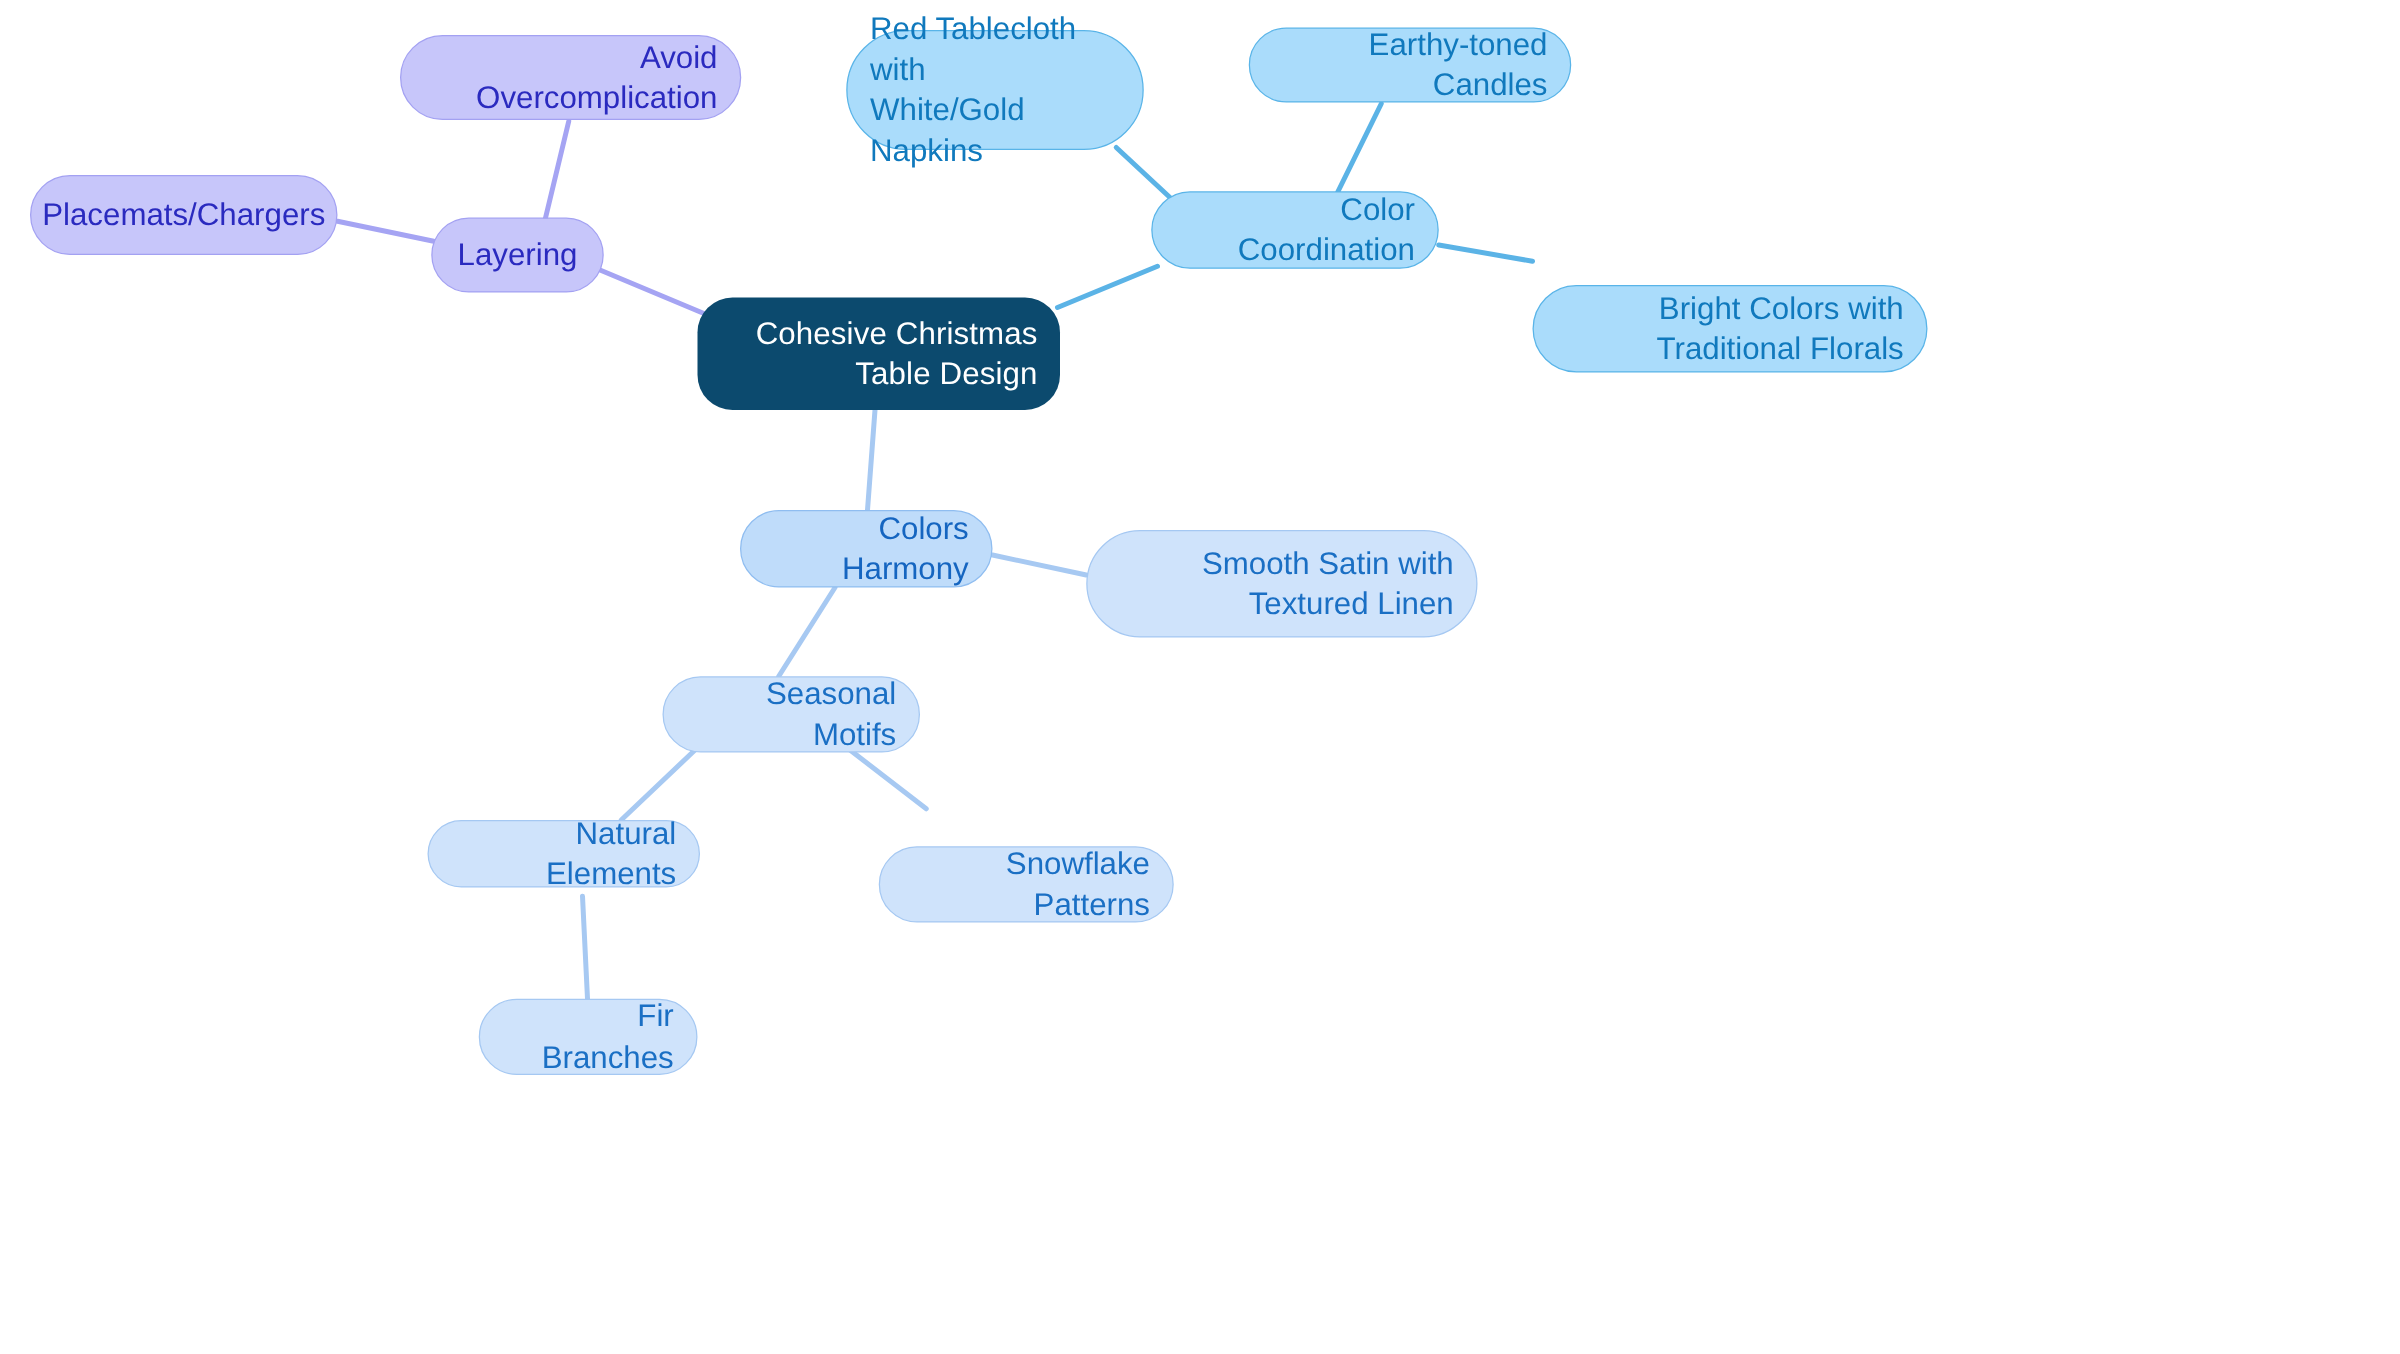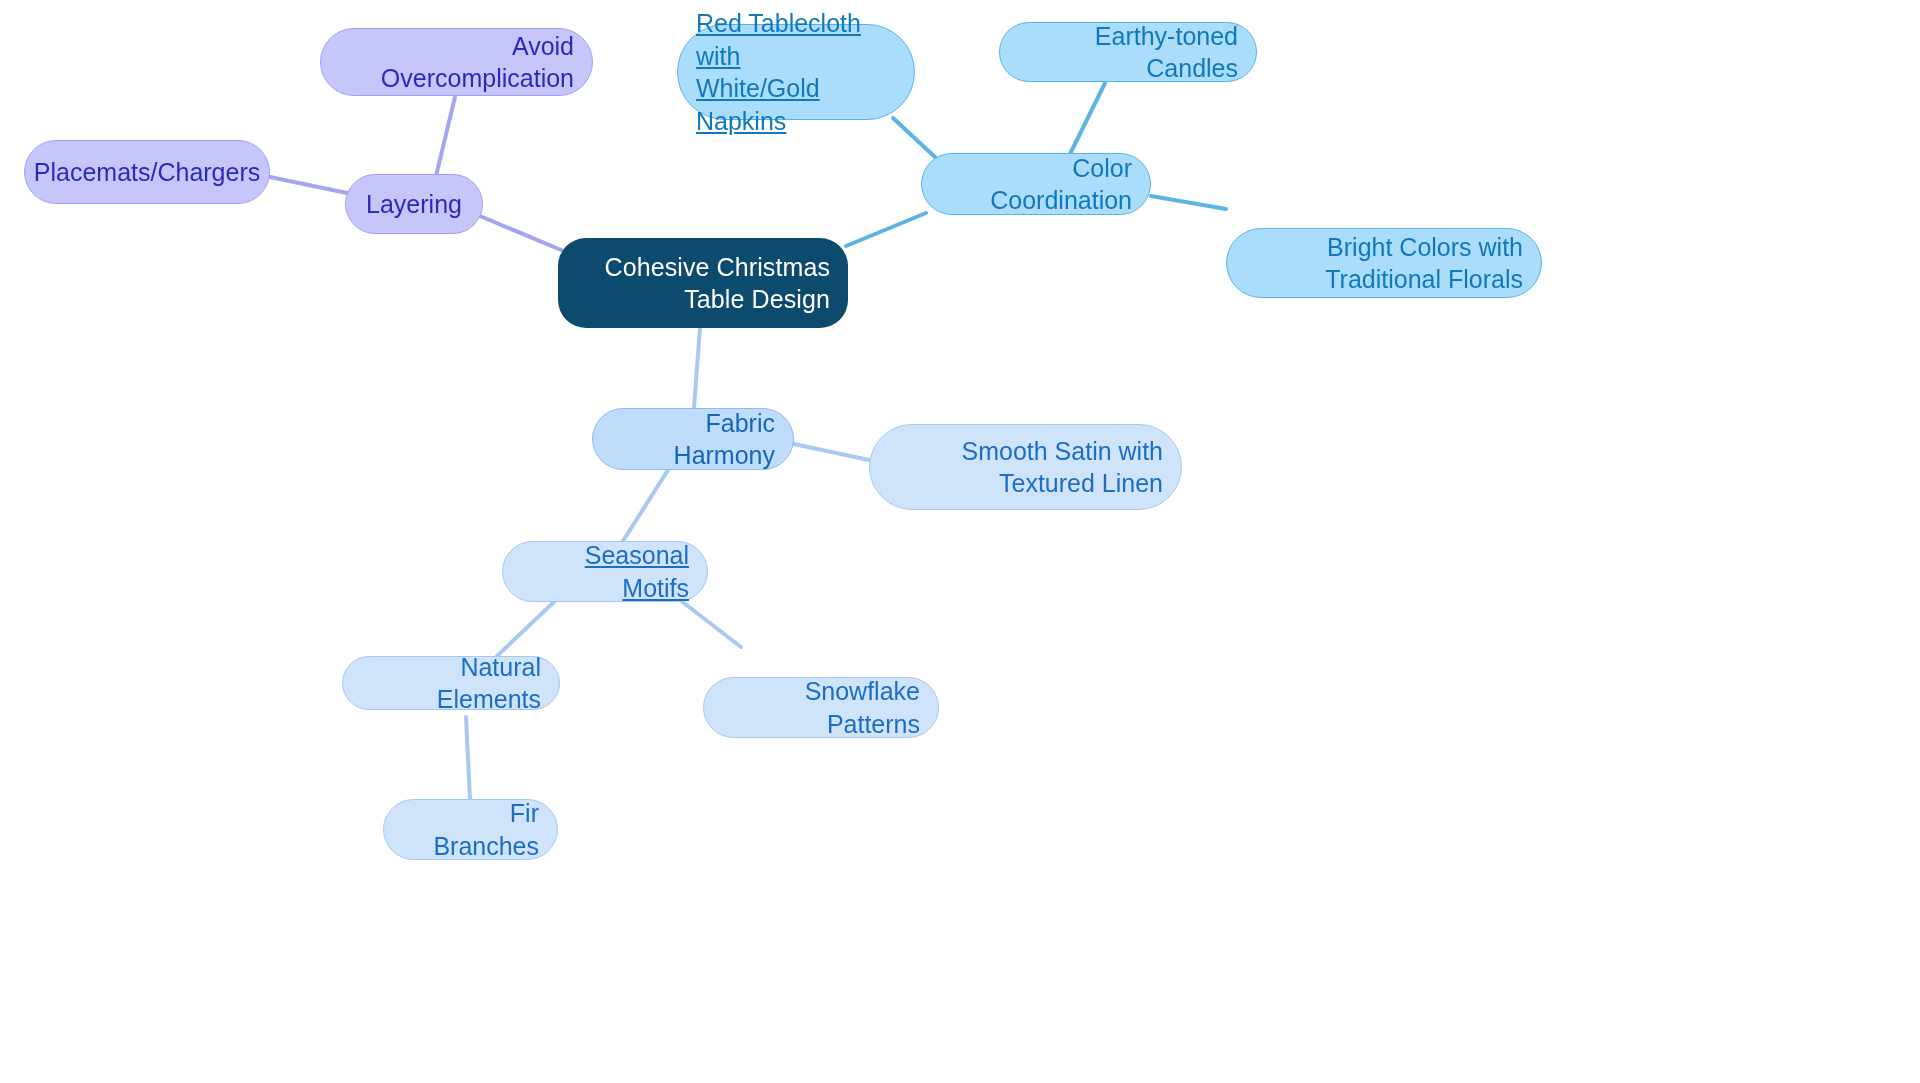--- a/index.html
+++ b/index.html
@@ -65,21 +65,20 @@
   }
   .node-blue-pale {
     background: #cfe3fb;
     border: 1.6px solid #a5c8f2;
     color: #1a6fc4;
     font-size: 25px;
   }
   .align-left {
     justify-content: flex-start;
     text-align: left;
-    text-decoration: underline;
   }
 </style>
 </head>
 <body>
 
 <div id="canvas">
   <svg id="edge-layer" viewBox="0 0 1920 1083">
       <line x1="566" y1="252" x2="480" y2="216" stroke="#a5a4f3" stroke-width="4" stroke-linecap="round"></line>
       <line x1="436" y1="176" x2="455" y2="97" stroke="#a5a4f3" stroke-width="4" stroke-linecap="round"></line>
       <line x1="347" y1="193" x2="270" y2="177" stroke="#a5a4f3" stroke-width="4" stroke-linecap="round"></line>
@@ -97,20 +96,20 @@
   <div id="node-layer">
       <div class="node node-root" style="left: 558px; top: 238px; width: 290px; height: 90px;"><span>Cohesive Christmas Table Design</span></div>
       <div class="node node-purple" style="left: 345px; top: 174px; width: 138px; height: 60px;"><span>Layering</span></div>
       <div class="node node-purple" style="left: 320px; top: 28px; width: 273px; height: 68px;"><span>Avoid Overcomplication</span></div>
       <div class="node node-purple" style="left: 24px; top: 140px; width: 246px; height: 64px;"><span>Placemats/Chargers</span></div>
       <div class="node node-blue-mid" style="left: 921px; top: 153px; width: 230px; height: 62px;"><span>Color Coordination</span></div>
       <div class="node node-blue-mid align-left" style="left: 677px; top: 24px; width: 238px; height: 96px;"><span>Red Tablecloth with
 White/Gold Napkins</span></div>
       <div class="node node-blue-mid" style="left: 999px; top: 22px; width: 258px; height: 60px;"><span>Earthy-toned Candles</span></div>
       <div class="node node-blue-mid" style="left: 1226px; top: 192px; width: 316px; height: 70px; margin-top: 36px;"><span>Bright Colors with Traditional Florals</span></div>
-      <div class="node node-blue-light" style="left: 592px; top: 408px; width: 202px; height: 62px;"><span>Fabric Harmony</span></div>
+      <div class="node node-blue-light" style="left: 592px; top: 408px; width: 202px; height: 62px;"><span>Colors Harmony</span></div>
       <div class="node node-blue-pale" style="left: 869px; top: 424px; width: 313px; height: 86px;"><span>Smooth Satin with Textured Linen</span></div>
-      <div class="node node-blue-pale" style="left: 502px; top: 541px; width: 206px; height: 61px; text-decoration: underline;"><span>Seasonal Motifs</span></div>
+      <div class="node node-blue-pale" style="left: 530px; top: 541px; width: 206px; height: 61px;"><span>Seasonal Motifs</span></div>
       <div class="node node-blue-pale" style="left: 342px; top: 656px; width: 218px; height: 54px;"><span>Natural Elements</span></div>
       <div class="node node-blue-pale" style="left: 703px; top: 647px; width: 236px; height: 61px; margin-top: 30px;"><span>Snowflake Patterns</span></div>
       <div class="node node-blue-pale" style="left: 383px; top: 799px; width: 175px; height: 61px;"><span>Fir Branches</span></div>
     </div>
 </div>
 
 </body></html>

